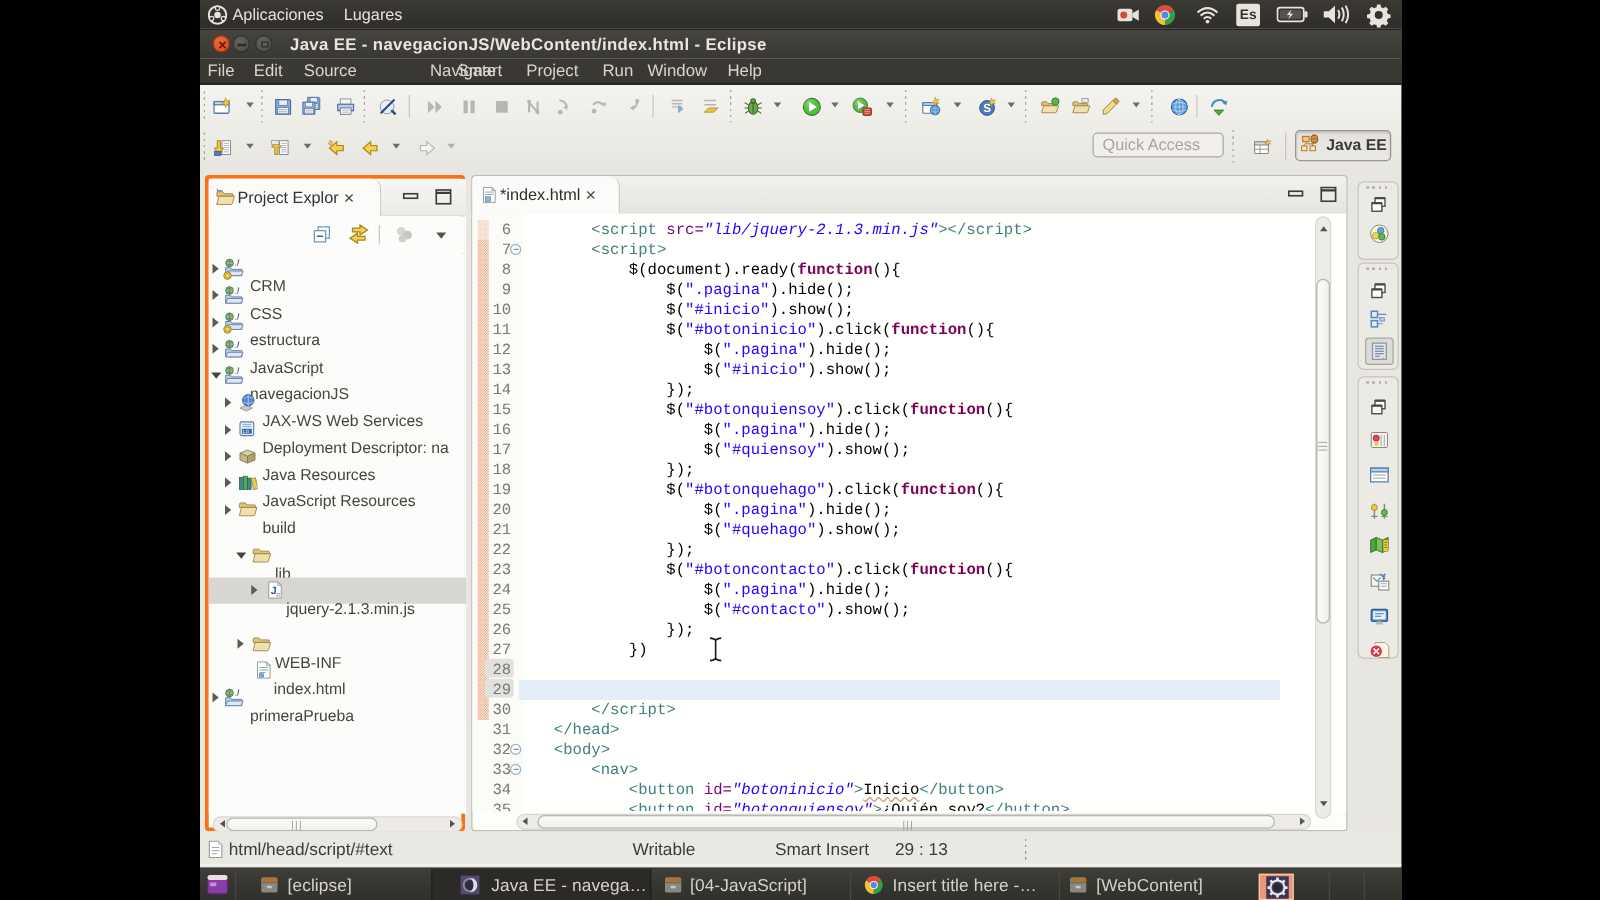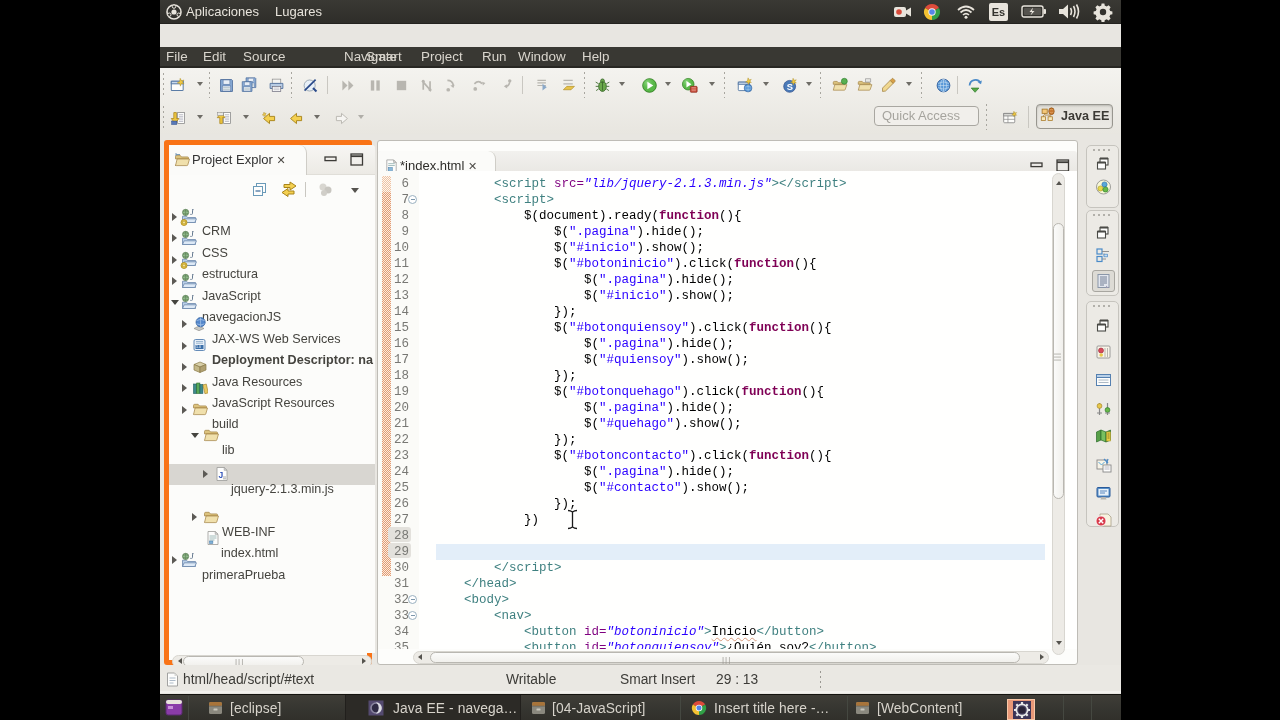--- a/index.html
+++ b/index.html
@@ -39,58 +39,58 @@
   border-radius:4px;background:#f1efeb;color:#a6a49e;font-size:13px;line-height:18px;padding-left:7px;}
 #javaeebtn{position:absolute;left:876px;top:36px;width:77px;height:25px;border:1px solid #98968f;
   border-radius:4px;background:linear-gradient(#e2e0da,#eceae5);box-shadow:inset 0 1px 2px rgba(0,0,0,.18);
   font-size:12.6px;font-weight:bold;color:#3c3a35;line-height:23px;padding-left:24px;}
 
 
 #main{position:absolute;left:0;top:134px;width:961px;height:531px;background:#e8e6e1;}
 
 
 #pe{position:absolute;left:4px;top:6px;width:208px;height:525px;background:#fcfcfa;
-  border:5px solid #f97316;border-radius:3px;}
+  border:3px solid #f97316;border-radius:3px;}
 #pe-tabbar{position:absolute;left:0;top:0;width:206px;height:30px;
   background:linear-gradient(#f7f6f3,#eceae5);border-bottom:1px solid #e0ded8;border-radius:3px 3px 0 0;}
 #pe-tab{position:absolute;left:0;top:0;width:138px;height:30px;background:#fbfbf9;
   border-right:1px solid #cfcdc7;border-radius:3px 8px 0 0;}
 #pe-tab .lbl{position:absolute;left:23px;top:0;line-height:30px;font-size:13px;color:#333;}
 .tclose{font-size:11px;color:#4e4c48;}
 #pe-toolbar{position:absolute;left:0;top:30px;width:206px;height:30px;background:#fcfcfa;}
 #pe-body{position:absolute;left:0;top:60px;width:206px;height:448px;overflow:hidden;background:#fcfcfa;}
 .trow{position:absolute;left:0;width:206px;height:21px;font-size:12.6px;color:#45443f;}
 .trow .txt{position:absolute;top:2px;margin-top:16px;}
 .arr-r{position:absolute;top:6.5px;width:0;height:0;border-top:4px solid transparent;border-bottom:4px solid transparent;border-left:5px solid #5c5a55;}
 .arr-d{position:absolute;top:8px;width:0;height:0;border-left:4px solid transparent;border-right:4px solid transparent;border-top:5px solid #45443f;}
 .ticon16{position:absolute;width:16px;height:16px;}
 
 
 #ed{position:absolute;left:217px;top:6px;width:701px;height:525px;background:#fdfdfb;
   border:1px solid #bebcb6;border-radius:3px;}
-#ed-tabbar{position:absolute;left:0;top:10px;width:699px;height:30px;
+#ed-tabbar{position:absolute;left:0;top:0;width:699px;height:30px;
   background:linear-gradient(#f2f1ee,#e6e4df);border-radius:3px 3px 0 0;padding-left:44px;}
 #ed-tab{position:absolute;left:0;top:0;width:118px;height:30px;background:#fbfbf9;
   border-right:1px solid #cfcdc7;border-radius:3px 8px 0 0;}
 #ed-tab .lbl{position:absolute;left:22px;top:0;line-height:30px;font-size:13px;color:#2e2d2a;}
 #ed-body{position:absolute;left:0;top:30px;width:699px;height:478px;background:#fffffe;overflow:hidden;}
 #ruler{position:absolute;left:0;top:0;width:41px;height:478px;background:#fbfbf8;}
 #diffbar-a{position:absolute;left:4px;top:5px;width:9px;height:16px;background-color:#fdf6ef;
 background-image:linear-gradient(45deg,#eec3a4 25%,transparent 25%,transparent 75%,#eec3a4 75%),linear-gradient(45deg,#eec3a4 25%,transparent 25%,transparent 75%,#eec3a4 75%);
 background-size:2px 2px;background-position:0 0,1px 1px;}
 #diffbar-b{position:absolute;left:4px;top:21px;width:9px;height:384px;background-color:#fbeadf;
 background-image:linear-gradient(45deg,#e29d74 25%,transparent 25%,transparent 75%,#e29d74 75%),linear-gradient(45deg,#e29d74 25%,transparent 25%,transparent 75%,#e29d74 75%);
 background-size:2px 2px;background-position:0 0,1px 1px;}
 #lnums{position:absolute;left:0px;top:5px;width:31px;text-align:right;white-space:pre;
   font-family:"Liberation Mono",monospace;font-size:12.5px;line-height:16px;color:#787874;}
 #folds{position:absolute;left:29px;top:5px;width:12px;}
 .fold{position:absolute;left:1px;width:9px;height:9px;border:1px solid #9ab0c0;border-radius:50%;
   background:#fff;color:#7c97ab;}
 .fold:after{content:"";position:absolute;left:1.5px;top:3px;width:4px;height:1px;background:#7c97ab;}
-#codewrap{position:absolute;left:58px;top:5px;width:609px;height:473px;overflow:hidden;}
+#codewrap{position:absolute;left:37px;top:5px;width:609px;height:473px;overflow:hidden;}
 #curline{position:absolute;left:-2px;top:368px;width:611px;height:16px;background:#e3eef9;}
 #code{position:absolute;left:-2px;top:0;font-family:"Liberation Mono",monospace;
   font-size:12.5px;line-height:16px;color:#000;white-space:pre;tab-size:4;}
 .t{color:#3f8080;}
 .a{color:#7f007f;}
 .v{color:#2a00ff;font-style:italic;}
 .k{color:#7f0055;font-weight:bold;}
 .s{color:#2a00ff;}
 .sp{text-decoration:underline;text-decoration-style:wavy;text-decoration-color:#d89c7e;text-underline-offset:2px;text-decoration-thickness:1px;}
 
@@ -161,20 +161,34 @@
 <svg style="position:absolute;left:933px;top:2px;width:20px;height:20px;" viewBox="0 0 20 20">
 <g fill="#e8e4dc">
 <path d="M8.6 1.5 h2.8 l.4 2.2 a6.5 6.5 0 0 1 1.9.8 l1.9-1.2 2 2 -1.2 1.9 a6.5 6.5 0 0 1 .8 1.9 l2.2.4 v2.8 l-2.2.4 a6.5 6.5 0 0 1-.8 1.9 l1.2 1.9 -2 2 -1.9-1.2 a6.5 6.5 0 0 1-1.9.8 l-.4 2.2 h-2.8 l-.4-2.2 a6.5 6.5 0 0 1-1.9-.8 l-1.9 1.2 -2-2 1.2-1.9 a6.5 6.5 0 0 1-.8-1.9 l-2.2-.4 v-2.8 l2.2-.4 a6.5 6.5 0 0 1 .8-1.9 l-1.2-1.9 2-2 1.9 1.2 a6.5 6.5 0 0 1 1.9-.8z"></path>
 </g>
 <circle cx="10" cy="10" r="3.2" fill="#33322d"></circle>
 </svg>
 <span class="menu" style="left:26px;">Aplicaciones</span>
     <span class="menu" style="left:115px;">Lugares</span>
   </div>
 
+  <div id="titlebar">
+    <div class="wbtn" style="left:10px;background:radial-gradient(circle at 40% 35%,#ec6a41,#d9481f);border:1px solid #9c3315;">
+<svg style="position:absolute;left:3px;top:3px;width:8px;height:8px;" viewBox="0 0 8 8">
+            <path d="M1.5 1.5 L6.5 6.5 M6.5 1.5 L1.5 6.5" stroke="#6e2008" stroke-width="1.6"></path>
+          </svg>
+        </div>
+    <div class="wbtn" style="left:26px;background:radial-gradient(circle at 40% 35%,#64625c,#4a4843);border:1px solid #35332f;">
+<div style="position:absolute;left:3px;top:6px;width:7px;height:2px;background:#2c2b27;"></div>
+        </div>
+    <div class="wbtn" style="left:44px;background:radial-gradient(circle at 40% 35%,#64625c,#4a4843);border:1px solid #35332f;">
+<div style="position:absolute;left:3.5px;top:4px;width:6px;height:5px;border:1.4px solid #2c2b27;"></div>
+        </div>
+    <div class="title">Java EE - navegacionJS/WebContent/index.html - Eclipse</div>
+  </div>
 
   <div id="menubar">
     <span style="left:6px;">File</span>
     <span style="left:43px;">Edit</span>
     <span style="left:83px;">Source</span>
     <span style="left:140px;margin-left:44px;">Navigate</span>
     <span style="left:206px;">Smart</span>
     <span style="left:261px;">Project</span>
     <span style="left:322px;">Run</span>
     <span style="left:358px;">Window</span>
@@ -495,21 +509,21 @@
               <span class="txt" style="left:43px;">JAX-WS Web Services</span>
             </div>
 <div class="trow" style="top:130.0px;">
               <div class="arr-r" style="left:13px;"></div>
               <svg class="ticon16" style="left:23px;top:2px;" viewBox="0 0 16 16">
                 <rect x="2" y="2.5" width="11" height="11" rx="1.5" fill="#e8f0f8" stroke="#5580b0" stroke-width="0.9"></rect>
                 <rect x="3.5" y="8" width="8" height="4" fill="#3a6ea8"></rect>
                 <text x="4" y="11.4" font-size="3.6" fill="#fff">1.0</text>
                 <path d="M4 4.5 h7 M4 6.2 h7" stroke="#7a9cc0" stroke-width="0.7"></path>
               </svg>
-              <span class="txt" style="left:43px;font-weight:bold;">Deployment Descriptor: na</span>
+              <span class="txt" style="left:43px;">Deployment Descriptor: na</span>
             </div>
 <div class="trow" style="top:151.5px;">
               <div class="arr-r" style="left:13px;"></div>
               <svg class="ticon16" style="left:23px;top:2px;" viewBox="0 0 16 16">
                 <path d="M2 5.5 L8 3 l6 2.5 -6 2.5z" fill="#d8cfa8" stroke="#8a7a48" stroke-width="0.7"></path>
                 <path d="M2 5.5 v5.5 L8 13.5 V8z" fill="#c4b888" stroke="#8a7a48" stroke-width="0.7"></path>
                 <path d="M14 5.5 v5.5 L8 13.5 V8z" fill="#b0a070" stroke="#8a7a48" stroke-width="0.7"></path>
               </svg>
               <span class="txt" style="left:43px;">Java Resources</span>
             </div>
@@ -524,21 +538,21 @@
 <div class="trow" style="top:172.9px;">
               <div class="arr-r" style="left:13px;"></div>
               <svg class="ticon16" style="left:23px;top:2px;" viewBox="0 0 16 16">
                 <rect x="1.5" y="4" width="3.2" height="9.5" fill="#3d8a8a" stroke="#1f5c5c" stroke-width="0.6"></rect>
                 <rect x="4.7" y="3" width="3.2" height="10.5" fill="#57a857" stroke="#2f6e2f" stroke-width="0.6"></rect>
                 <rect x="7.9" y="4.5" width="3" height="9" fill="#3d8a8a" stroke="#1f5c5c" stroke-width="0.6"></rect>
                 <path d="M10.9 4.9 l3.4-.8 2 8.8 -3.4.8z" fill="#e8c860" stroke="#9a7a20" stroke-width="0.6"></path>
               </svg>
               <span class="txt" style="left:43px;">JavaScript Resources</span>
             </div>
-<div class="trow" style="top:220px;text-align:center;">
+<div class="trow" style="top:231px;text-align:center;">
               <div class="arr-d" style="left:22px;"></div>
               <svg class="ticon16" style="left:34px;top:2px;" viewBox="0 0 16 16">
                 <path d="M1.5 4.6 q0-1.3 1.2-1.3 h3.4 l1.4 1.6 h6 q1 0 1 1 v1 h-13z" fill="#dcc37e" stroke="#a08040" stroke-width="0.7"></path>
                 <path d="M1.5 13.6 L3.1 7 h12.4 l-1.7 5.9 q-.2.7-1 .7 h-10.4 q-.9 0-.9-.7" fill="#f0e0ac" stroke="#a08040" stroke-width="0.7"></path>
               </svg>
               <span class="txt" style="left:53px;">lib</span>
             </div>
 <div class="trow" style="top:258.7px;background:#d8d6d1;">
               <div class="arr-r" style="left:34px;"></div>
               <svg class="ticon16" style="left:45px;top:2px;" viewBox="0 0 16 16">

